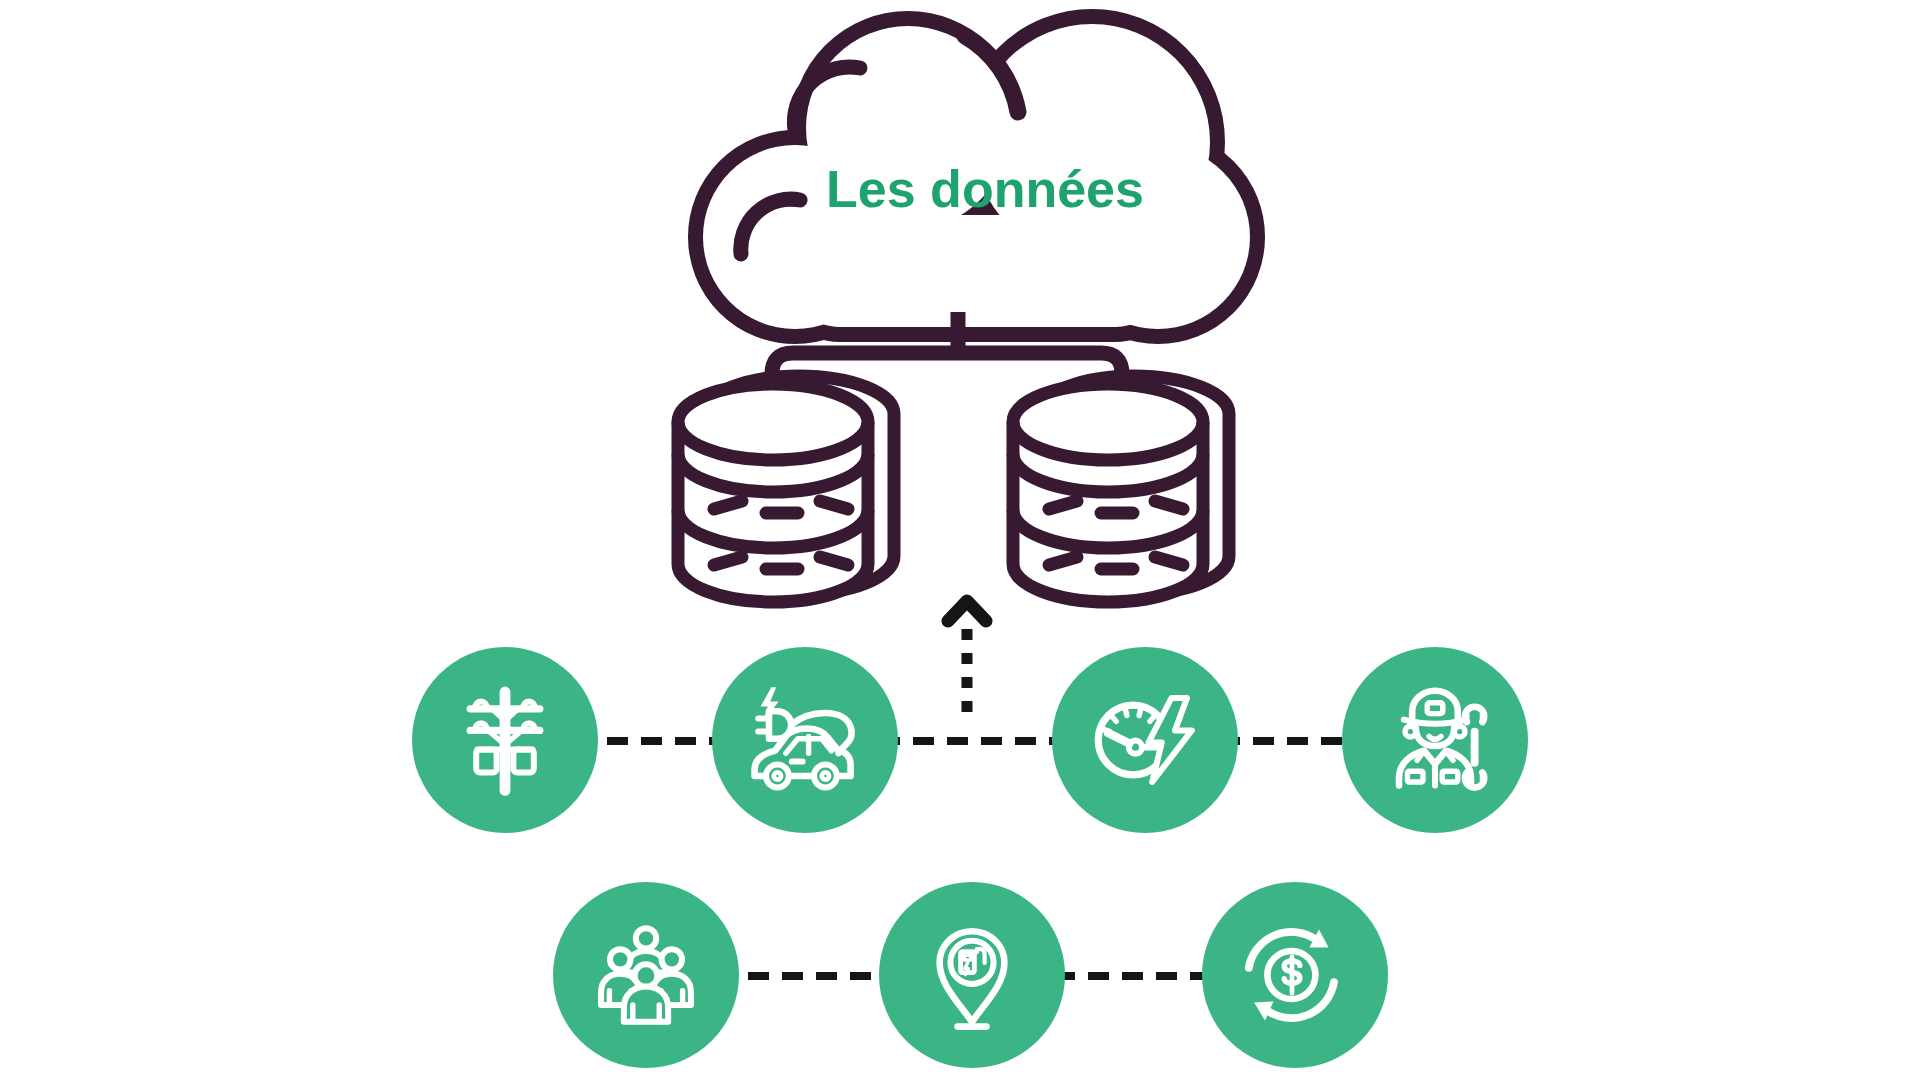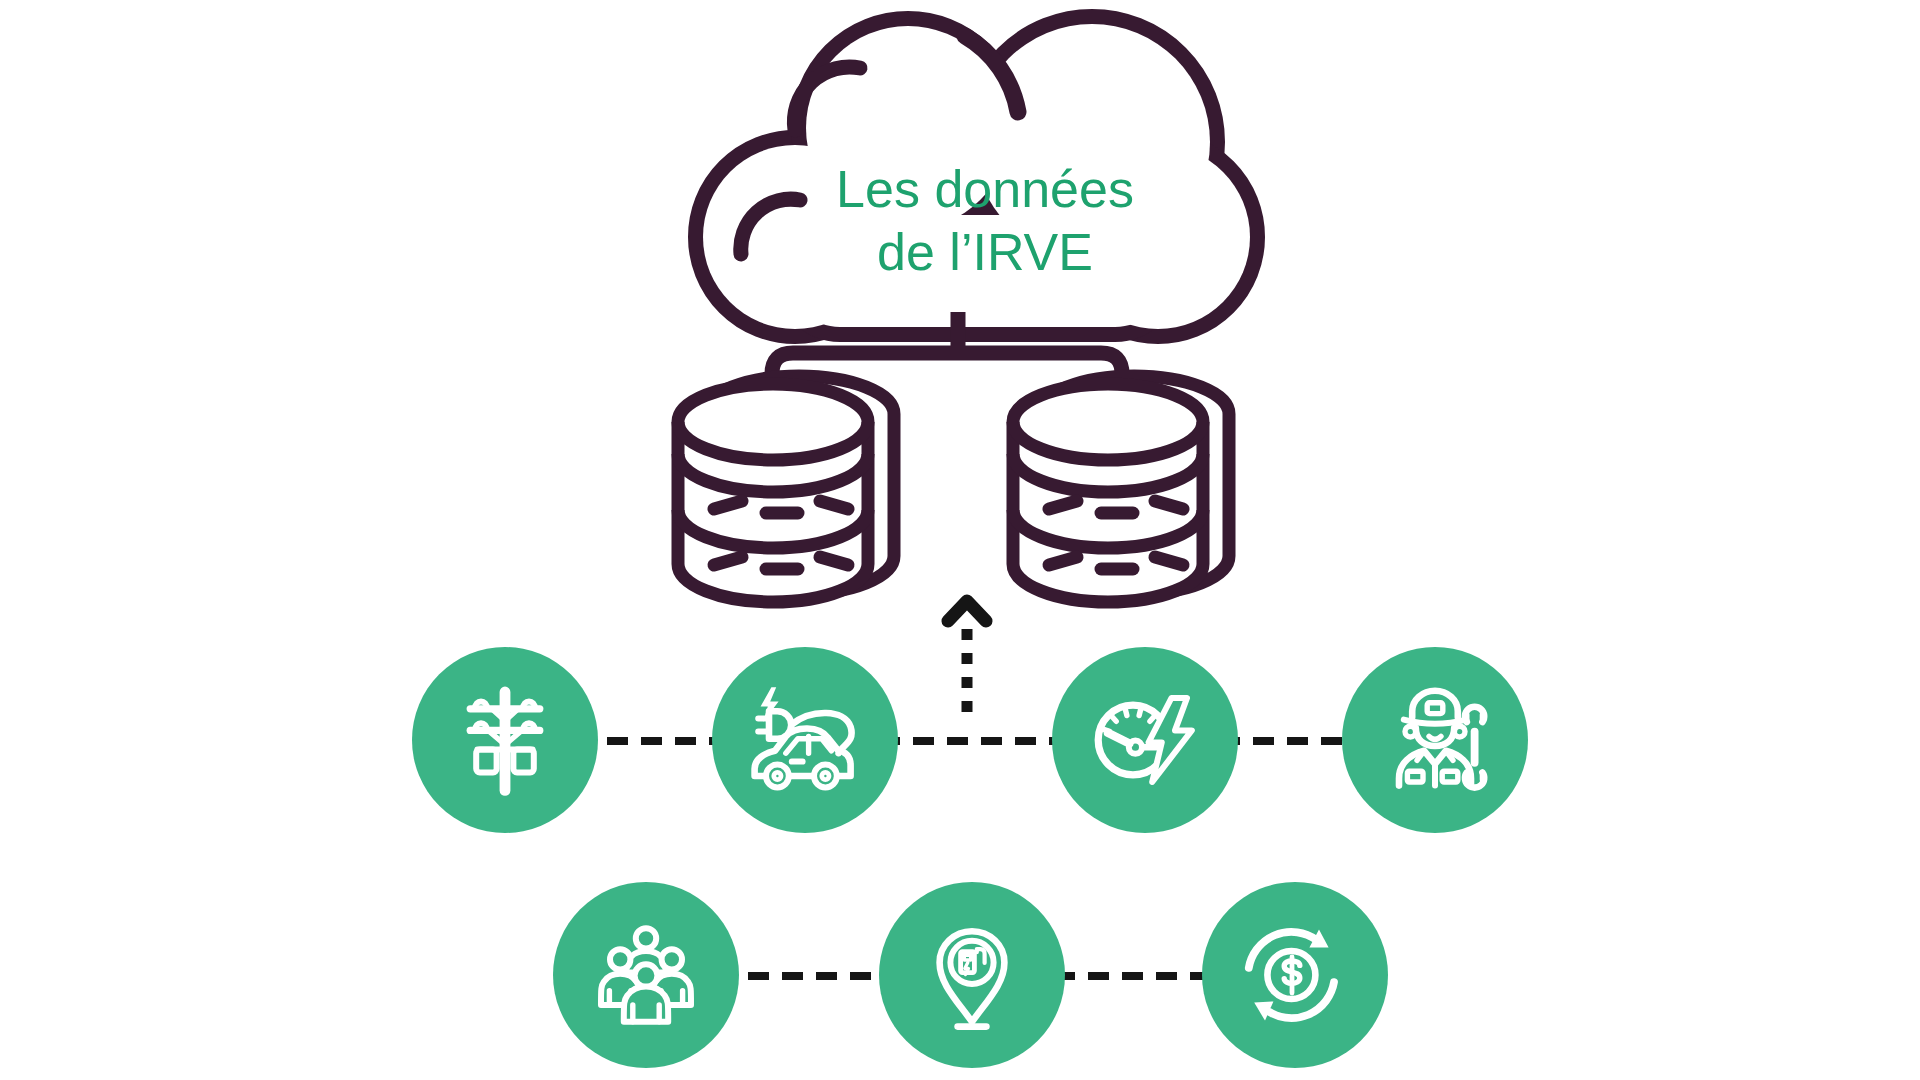--- a/index.html
+++ b/index.html
@@ -4,21 +4,21 @@
 <style>
   html,body{margin:0;padding:0;}
   body{
     width:1920px;height:1080px;background:#ffffff;overflow:hidden;
     font-family:"Liberation Sans","DejaVu Sans",sans-serif;position:relative;
   }
   #stage{position:absolute;left:0;top:0;width:1920px;height:1080px;}
   #diagram-canvas{position:absolute;left:0;top:0;}
   .cloud-text{
     position:absolute;left:735px;top:158px;width:500px;text-align:center;
-    font-weight:normal;font-size:52px;line-height:1.22;color:#1EA26E;letter-spacing:0px;
+    font-weight:bold;font-size:52px;line-height:1.22;color:#1EA26E;letter-spacing:0px;
   }
   .node{
     position:absolute;width:186px;height:186px;border-radius:50%;
     background:#3BB486;display:flex;align-items:center;justify-content:center;
   }
   
   .n1{left:412px;top:647px;}
   .n2{left:712px;top:647px;}
   .n3{left:1052px;top:647px;}
   .n4{left:1342px;top:647px;}
@@ -98,21 +98,20 @@
     <path d="M646,976 H1295" stroke="#151515" stroke-width="8" stroke-dasharray="21 13" fill="none"></path>
 
     <g>
       <line x1="967" y1="712" x2="967" y2="628" stroke="#151515" stroke-width="11" stroke-dasharray="11 13"></line>
       <path d="M948,621 L967,601 L986,621" stroke="#151515" stroke-width="13" fill="none" stroke-linecap="round" stroke-linejoin="round"></path>
     </g>
   </svg>
 
   <div class="cloud-text">
     <div>Les données</div>
-    <div>de l’IRVE</div>
   </div>
 
   <div class="node n1">
     <svg class="icon" viewBox="0 0 100 100">
       <path d="M50,10 V92" stroke-width="9"></path>
       <path d="M21,24 H79" stroke-width="6"></path>
       <path d="M21,42 H79" stroke-width="6"></path>
       <path d="M25,24 c0,-8 10,-8 10,0" stroke-width="5"></path>
       <path d="M65,24 c0,-8 10,-8 10,0" stroke-width="5"></path>
       <path d="M25,42 c0,-8 10,-8 10,0" stroke-width="5"></path>

